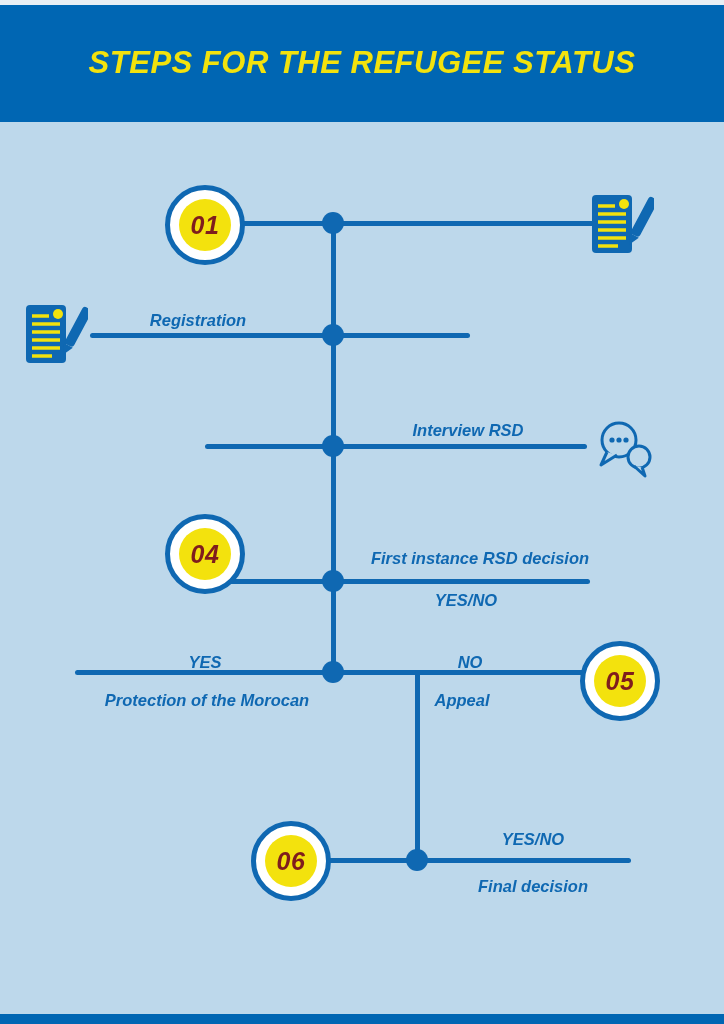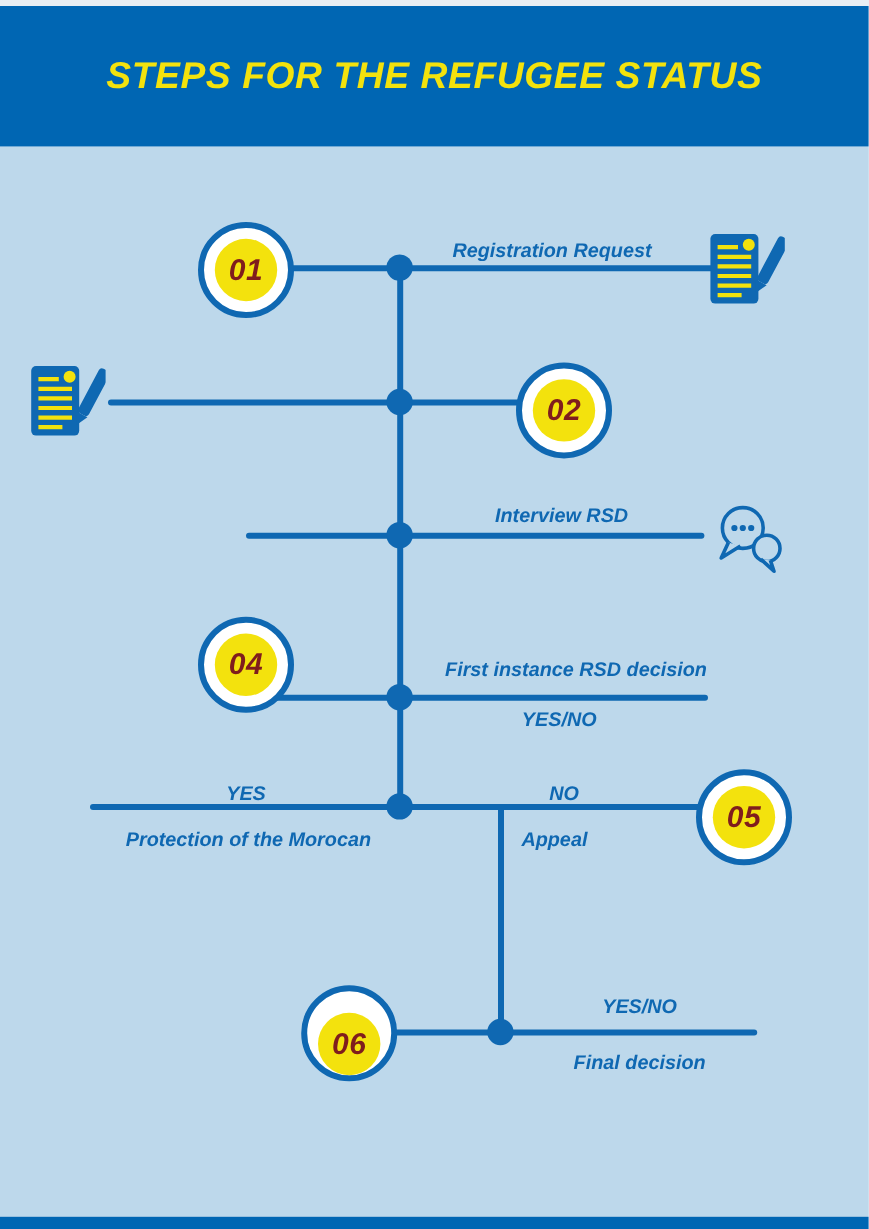--- a/index.html
+++ b/index.html
@@ -66,34 +66,31 @@
   <div class="dot" style="left:322px; top:207px;"></div>
   <div class="dot" style="left:322px; top:319px;"></div>
   <div class="dot" style="left:322px; top:430px;"></div>
   <div class="dot" style="left:322px; top:565px;"></div>
   <div class="dot" style="left:322px; top:656px;"></div>
   <div class="dot" style="left:406px; top:844px;"></div>
 
   <div class="badge" style="left:165px; top:180px;">
     <div class="inner">01</div>
   </div>
-  <div class="badge" style="left:430px; top:297px;">
-    <div class="inner">02</div>
-  </div>
   <div class="badge" style="left:165px; top:509px;">
     <div class="inner">04</div>
   </div>
   <div class="badge" style="left:580px; top:636px;">
     <div class="inner">05</div>
   </div>
-  <div class="badge" style="left:251px; top:816px;align-items:flex-end;">
+  <div class="badge" style="left:251px; top:816px;">
     <div class="inner">06</div>
   </div>
 
-  <div class="lbl" style="left:340px; top:193px; width:240px;">Registration Request</div>
+  <div class="lbl" style="left:118px; top:304px; width:160px;">Registration</div>
   <div class="lbl" style="left:350px; top:542px; width:260px;">First instance  RSD decision</div>
   <div class="lbl" style="left:388px; top:414px; width:160px;">Interview RSD</div>
   <div class="lbl" style="left:406px; top:584px; width:120px;">YES/NO</div>
 
   <div class="lbl" style="left:165px; top:646px; width:80px;">YES</div>
   <div class="lbl" style="left:430px; top:646px; width:80px;">NO</div>
   <div class="lbl" style="left:84px; top:684px; width:246px;">
     <div>Protection of the Morocan</div>
   </div>
   <div class="lbl" style="left:412px; top:684px; width:100px;">Appeal</div>

